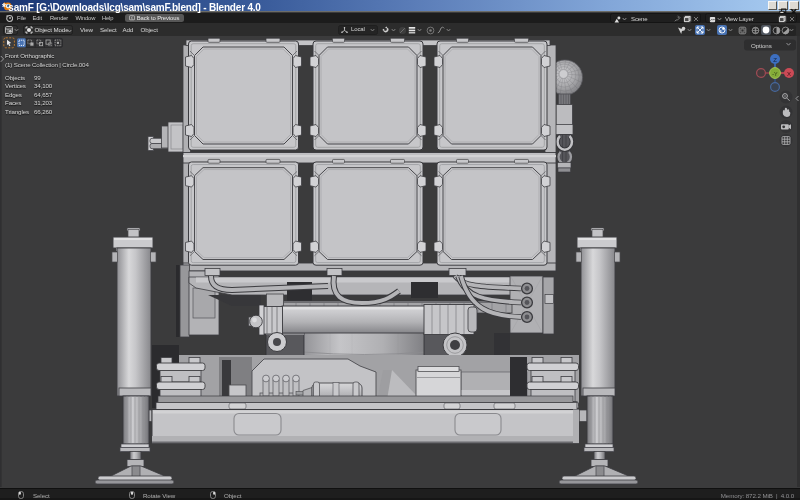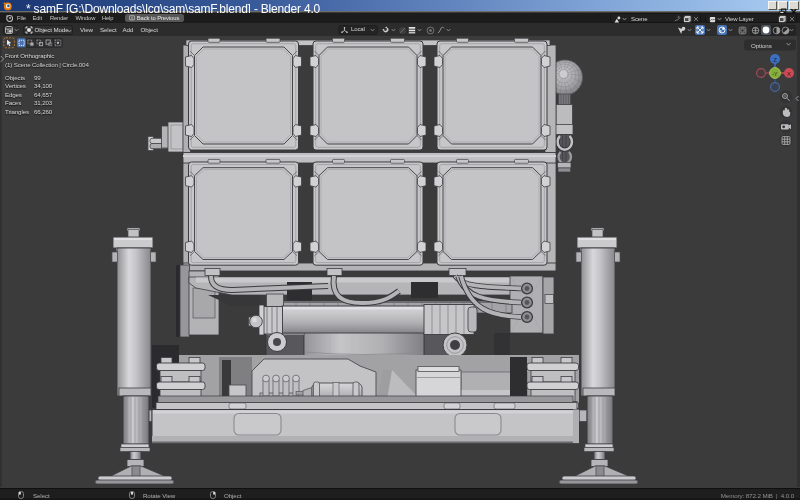--- a/index.html
+++ b/index.html
@@ -3,21 +3,21 @@
 <style>
 *{margin:0;padding:0;box-sizing:border-box;}
 html,body{width:800px;height:500px;overflow:hidden;background:#3b3b3c;
 font-family:"Liberation Sans",sans-serif;-webkit-font-smoothing:antialiased;}
 .abs{position:absolute;}
 #page{position:relative;width:800px;height:500px;}
 
 #title{position:absolute;left:0;top:0;width:800px;height:11.5px;
 background:linear-gradient(90deg,#1a3673 0%,#3a5c9b 33%,#5b7db8 52%,#82a6d8 76%,#a9cdf2 100%);
 border-bottom:1px solid #6d6d68;}
-#title .txt{position:absolute;left:26px;top:1.6px;font-size:12px;font-weight:normal;color:#fff;letter-spacing:-0.2px;}
+#title .txt{position:absolute;left:2px;top:1.6px;font-size:10px;font-weight:bold;color:#fff;letter-spacing:-0.2px;}
 .winbtn{position:absolute;top:1px;width:9.6px;height:9px;background:#dedbd4;
 border-top:1px solid #f7f6f4;border-left:1px solid #f7f6f4;border-right:1px solid #55544f;border-bottom:1px solid #55544f;}
 
 #menubar{position:absolute;left:0;top:12.5px;width:800px;height:10.5px;background:#1c1c1c;}
 .mi{position:absolute;top:2px;font-size:5.8px;letter-spacing:-0.15px;color:#c9c9c9;}
 #backbtn{position:absolute;left:125px;top:1px;width:59px;height:8.6px;background:#575757;border-radius:2.5px;
 font-size:5.9px;letter-spacing:-0.1px;color:#e8e8e8;text-align:center;line-height:8.6px;}
 .tbwidget{position:absolute;top:0.6px;height:9.6px;background:#1f1f1f;border:1px solid #141414;border-radius:2.5px;}
 .tbwidget .wtxt{position:absolute;top:2px;font-size:6px;letter-spacing:-0.1px;color:#d4d4d4;}
 

